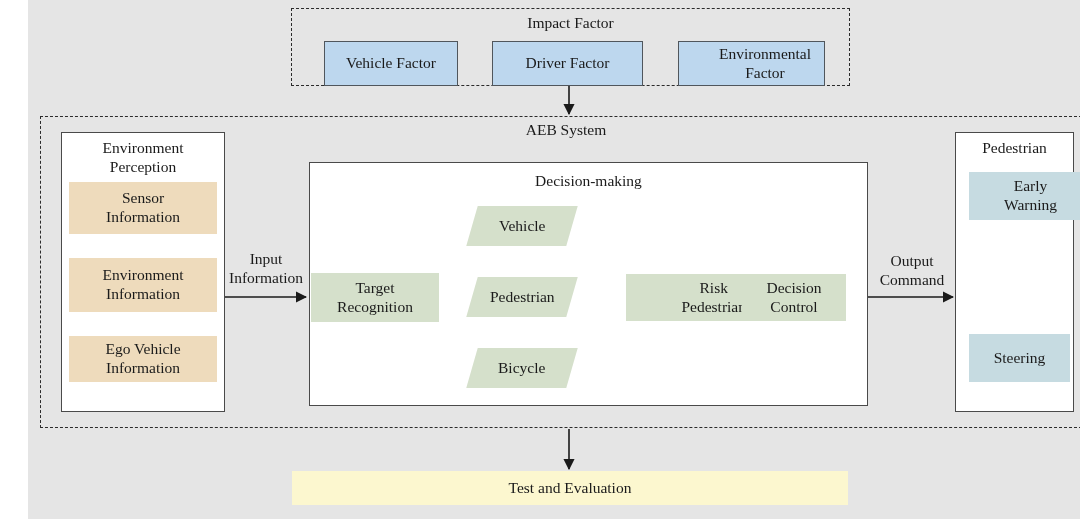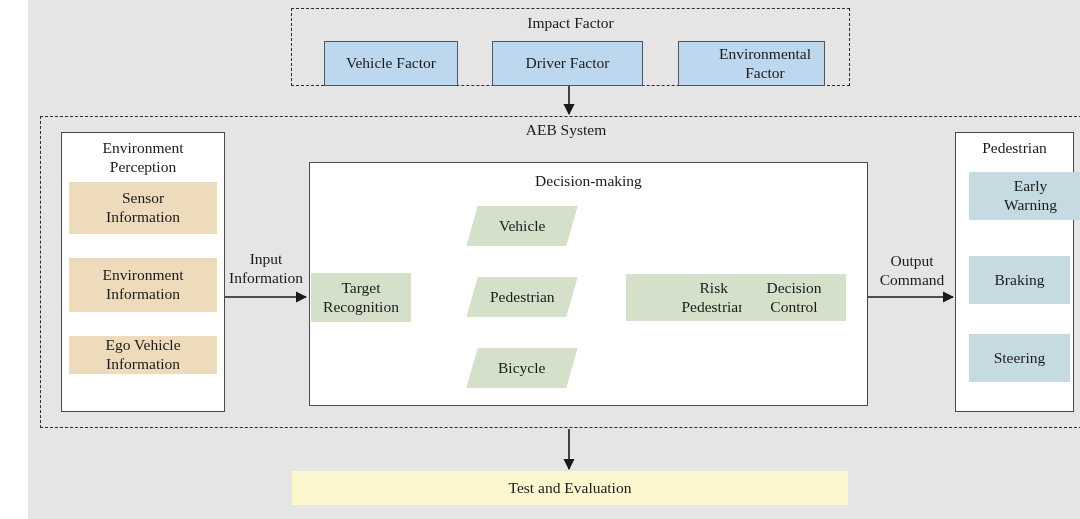--- a/index.html
+++ b/index.html
@@ -189,36 +189,36 @@
     </span>
   </div>
 
   <div class="node box-tan" style="left:41px; top:258px; width:148px; height:54px;">
     <span>
       <span>Environment</span><br>
       <span>Information</span>
     </span>
   </div>
 
-  <div class="node box-tan" style="left:41px; top:336px; width:148px; height:38px;">
+  <div class="node box-tan" style="left:41px; top:336px; width:148px; height:46px;">
     <span>
       <span>Ego Vehicle</span><br>
       <span>Information</span>
     </span>
   </div>
 
   <div class="edge-label" style="left:197px; top:250px; width:82px;">
     <span>Input</span><br>
     <span>Information</span>
   </div>
 
   <div class="panel" style="left:281px; top:162px; width:559px; height:244px;"></div>
   <div class="panel-title" style="left:281px; top:172px; width:559px;">Decision-making</div>
 
-  <div class="node box-green" style="left:283px; top:273px; width:100px; height:49px;">
+  <div class="node box-green" style="left:283px; top:273px; width:128px; height:49px;">
     <span>
       <span>Target</span><br>
       <span>Recognition</span>
     </span>
   </div>
 
   <div class="para" style="left:444px; top:206px; width:100px; height:40px;">
     <span>Vehicle</span>
   </div>
 
@@ -252,23 +252,20 @@
   <div class="panel" style="left:927px; top:132px; width:119px; height:280px;"></div>
   <div class="panel-title" style="left:927px; top:139px; width:119px;">Pedestrian</div>
 
   <div class="node box-cyan" style="left:941px; top:172px; width:123px; height:48px;">
     <span>
       <span>Early</span><br>
       <span>Warning</span>
     </span>
   </div>
 
-  <div class="node box-cyan" style="left:941px; top:256px; width:101px; height:48px;">
-    <span>Braking</span>
-  </div>
 
   <div class="node box-cyan" style="left:941px; top:334px; width:101px; height:48px;">
     <span>Steering</span>
   </div>
 
   <div class="node box-yellow" style="left:264px; top:471px; width:556px; height:34px;">
     <span>Test and Evaluation</span>
   </div>
 
 </div>

